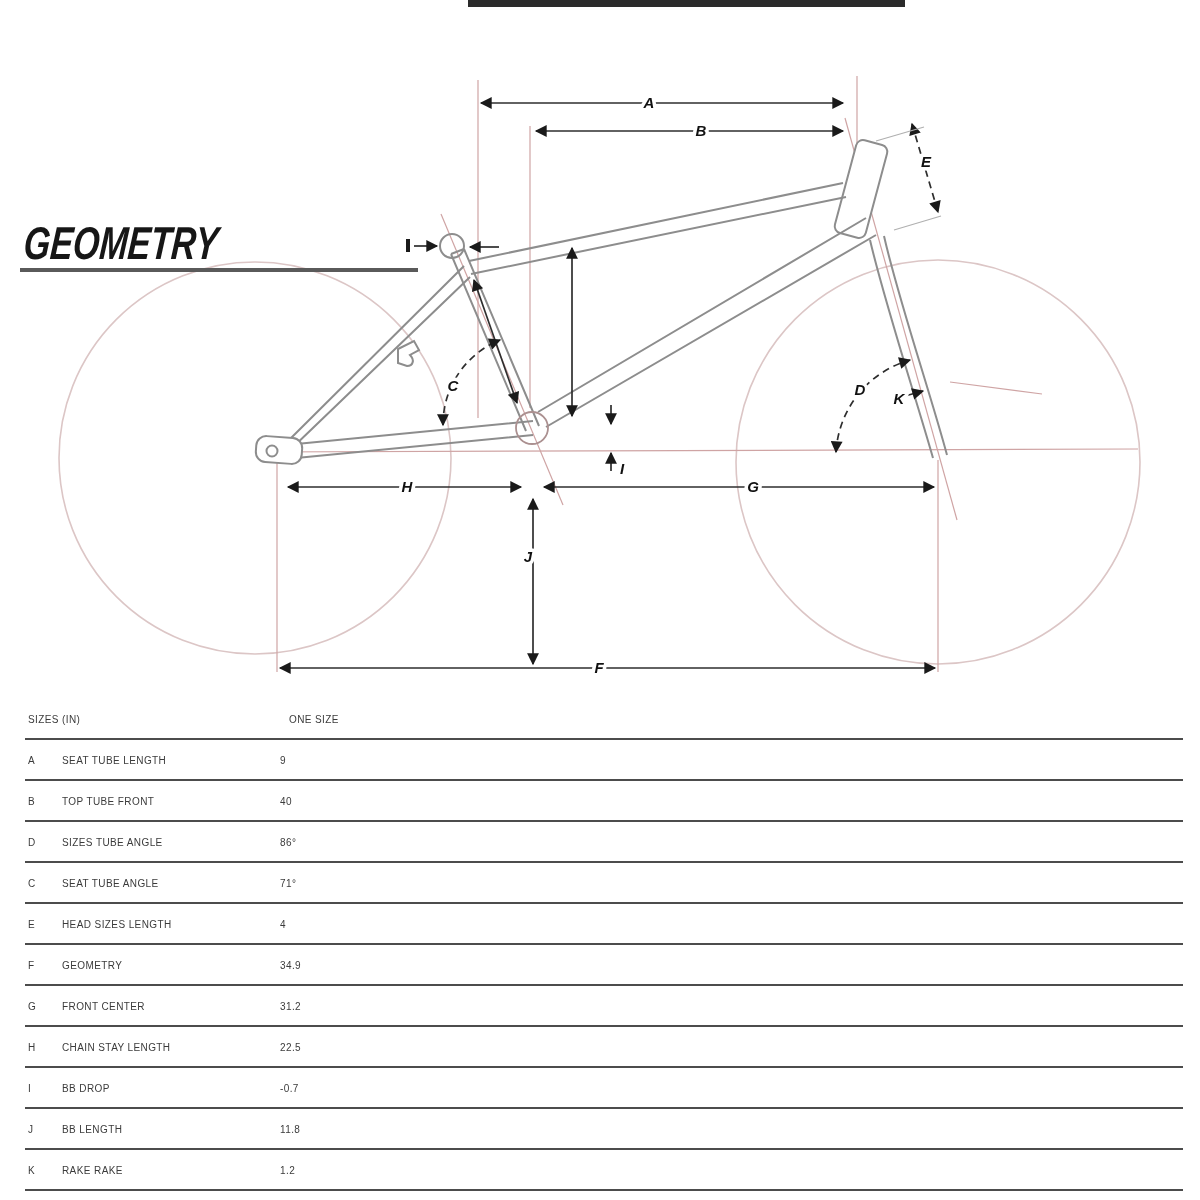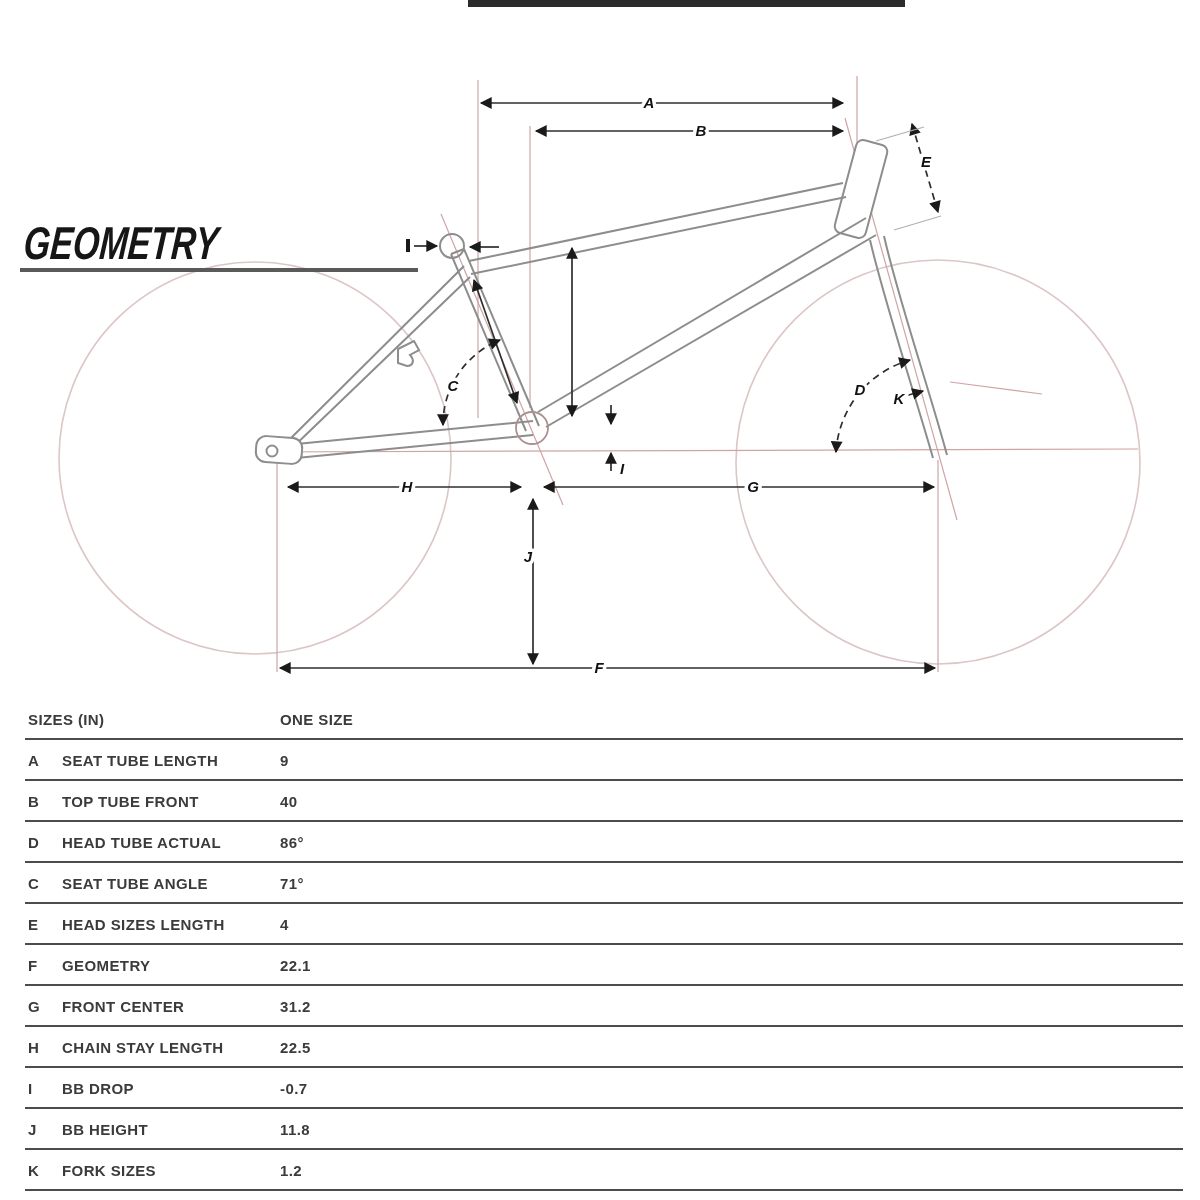--- a/index.html
+++ b/index.html
@@ -29,27 +29,27 @@
   .lbl{
     font-family:"Liberation Sans",sans-serif;font-size:15px;font-weight:bold;font-style:italic;
     fill:#111;text-anchor:middle;paint-order:stroke;stroke:#ffffff;stroke-width:7px;stroke-linejoin:round;
   }
   
   .spec-table{position:absolute;left:25px;top:700px;width:1158px;color:#3b3b3b;}
   .t-row{position:relative;height:39px;border-bottom:2px solid #4c4c4c;}
   .t-head{height:38px;border-bottom:2px solid #4c4c4c;position:relative;}
   .t-row span,.t-head span{
     position:absolute;top:50%;transform:translateY(-50%);
-    font-size:15px;font-weight:bold;letter-spacing:0.4px;white-space:nowrap;text-align:center;
+    font-size:10px;font-weight:normal;letter-spacing:0.4px;white-space:nowrap;text-align:center;
   }
   .c-letter{left:3px;}
   .c-label{left:37px;}
   .c-value{left:255px;}
   .h-sizes{left:3px;}
-  .h-onesize{left:255px;}
+  .h-onesize{left:264px;}
 </style>
 </head>
 <body>
 
 <div class="top-bar"></div>
 
 <svg class="diagram" width="1200" height="695" viewBox="0 0 1200 695">
   <defs>
     <marker id="arr" viewBox="0 0 10 10" refX="9" refY="5" markerWidth="9" markerHeight="7" orient="auto-start-reverse">
       <path d="M0,0 L10,5 L0,10 z" fill="#1a1a1a"></path>
@@ -137,56 +137,56 @@
     <span class="c-label">SEAT TUBE LENGTH</span>
     <span class="c-value">9</span>
   </div>
   <div class="t-row">
     <span class="c-letter">B</span>
     <span class="c-label">TOP TUBE FRONT</span>
     <span class="c-value">40</span>
   </div>
   <div class="t-row">
     <span class="c-letter">D</span>
-    <span class="c-label">HEAD TUBE ACTUAL</span>
+    <span class="c-label">SIZES TUBE ANGLE</span>
     <span class="c-value">86°</span>
   </div>
   <div class="t-row">
     <span class="c-letter">C</span>
     <span class="c-label">SEAT TUBE ANGLE</span>
     <span class="c-value">71°</span>
   </div>
   <div class="t-row">
     <span class="c-letter">E</span>
     <span class="c-label">HEAD SIZES LENGTH</span>
     <span class="c-value">4</span>
   </div>
   <div class="t-row">
     <span class="c-letter">F</span>
     <span class="c-label">GEOMETRY</span>
-    <span class="c-value">22.1</span>
+    <span class="c-value">34.9</span>
   </div>
   <div class="t-row">
     <span class="c-letter">G</span>
     <span class="c-label">FRONT CENTER</span>
     <span class="c-value">31.2</span>
   </div>
   <div class="t-row">
     <span class="c-letter">H</span>
     <span class="c-label">CHAIN STAY LENGTH</span>
     <span class="c-value">22.5</span>
   </div>
   <div class="t-row">
     <span class="c-letter">I</span>
     <span class="c-label">BB DROP</span>
     <span class="c-value">-0.7</span>
   </div>
   <div class="t-row">
     <span class="c-letter">J</span>
-    <span class="c-label">BB HEIGHT</span>
+    <span class="c-label">BB LENGTH</span>
     <span class="c-value">11.8</span>
   </div>
   <div class="t-row">
     <span class="c-letter">K</span>
-    <span class="c-label">FORK SIZES</span>
+    <span class="c-label">RAKE RAKE</span>
     <span class="c-value">1.2</span>
   </div>
 </div>
 
 </body></html>

